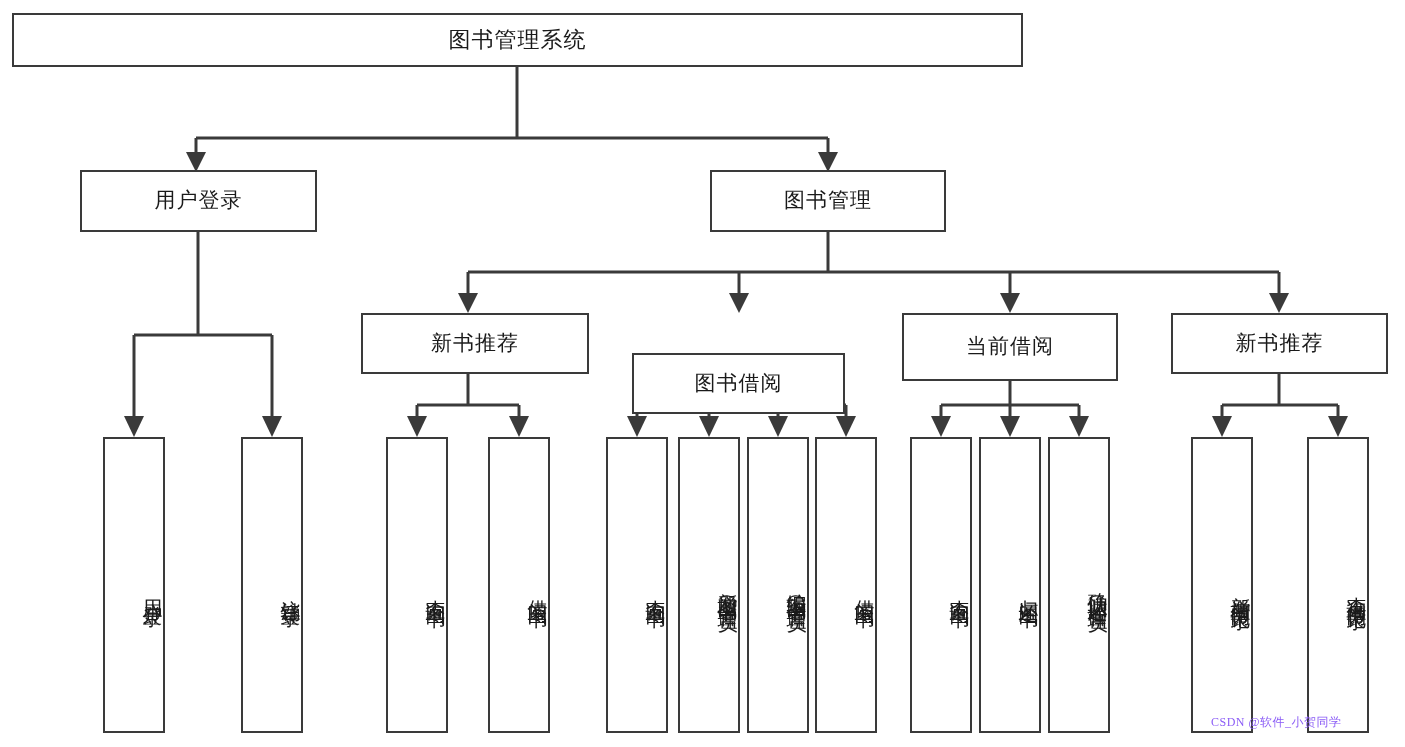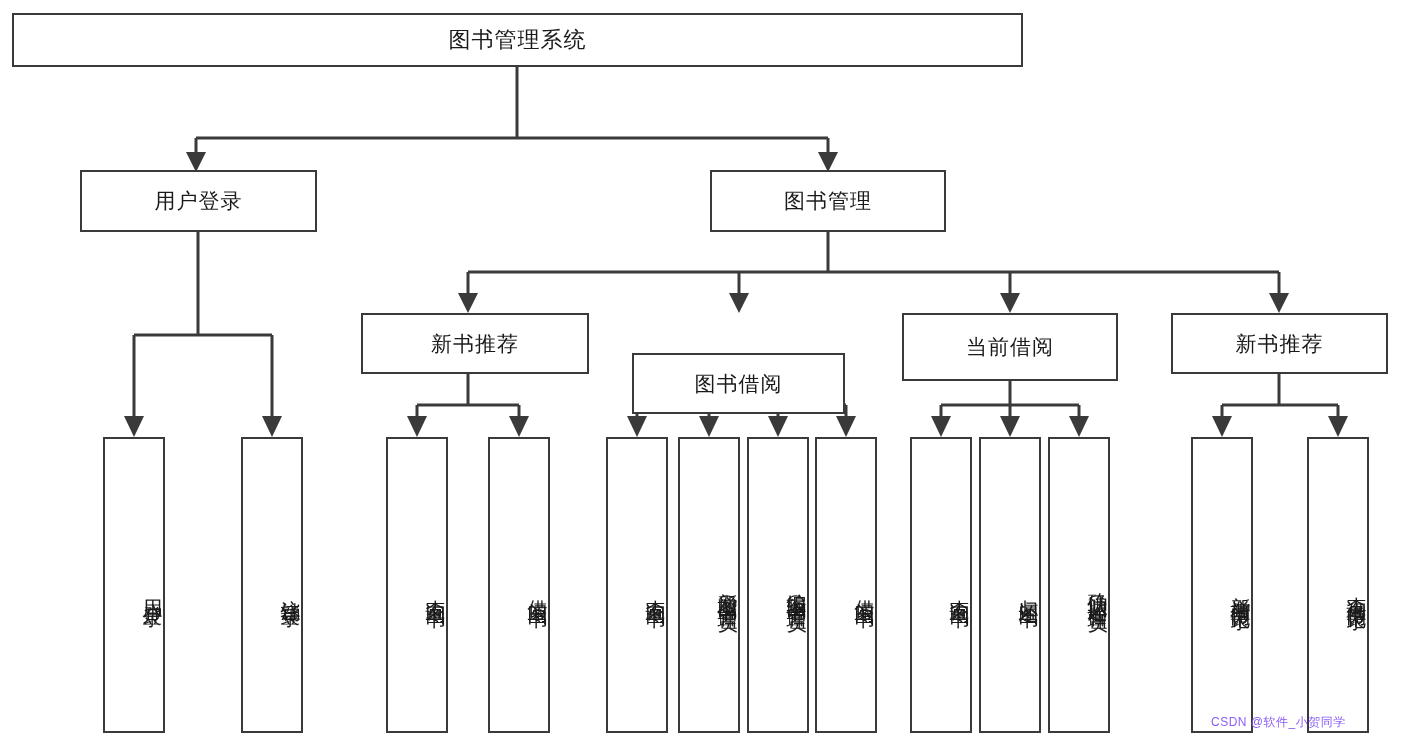--- a/index.html
+++ b/index.html
@@ -6,21 +6,21 @@
   html,body{margin:0;padding:0;}
   body{
     width:1405px;height:747px;
     background:#ffffff;
     font-family:"Liberation Sans","DejaVu Sans",sans-serif;
     overflow:hidden;
     position:relative;
   }
   #diagram{
     position:absolute;inset:0;
-    width:1405px;height:747px;
+    width:1405px;height:747px;font-family:Liberation Serif, serif;
   }
   
   .node{
     position:absolute;
     box-sizing:border-box;
     background:#ffffff;
     border:2px solid #3a3a3a;
     display:flex;
     align-items:center;
     justify-content:center;

